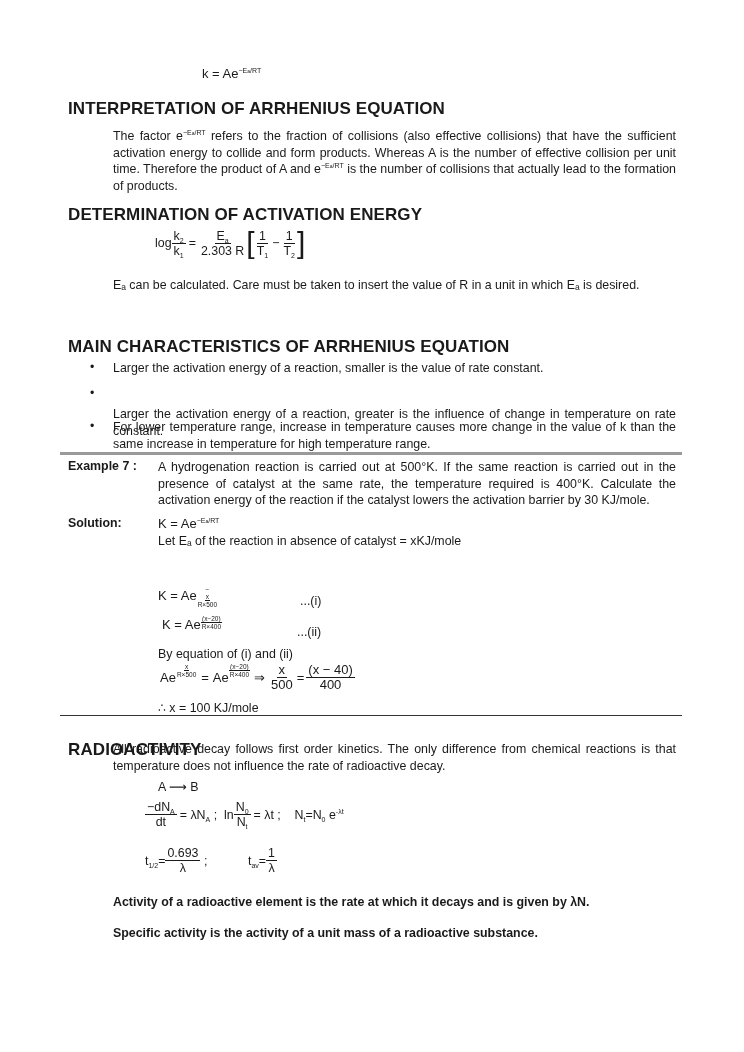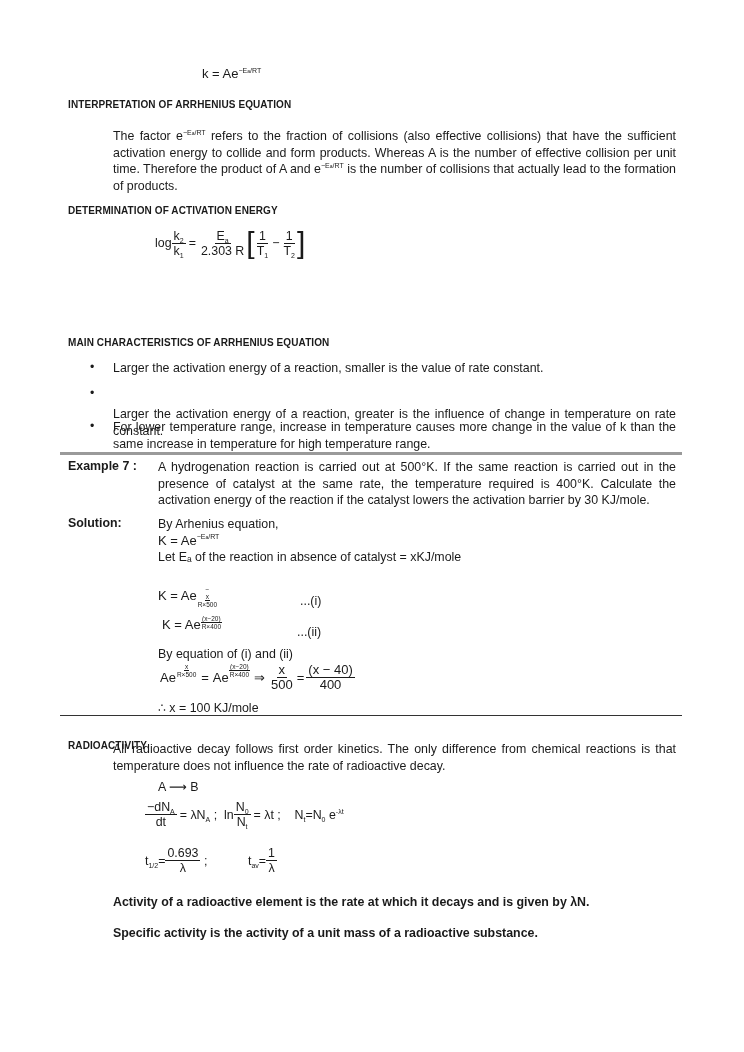--- a/index.html
+++ b/index.html
@@ -1,21 +1,21 @@
 <!DOCTYPE html>
 <html><head>
 <meta charset="utf-8">
 <style>
   html, body { margin: 0; padding: 0; background: #ffffff; }
   body {
     width: 744px; height: 1052px; position: relative; overflow: hidden;
     font-family: "Liberation Sans", sans-serif; color: #1a1a1a; font-size: 12.4px;
   }
   .abs { position: absolute; }
-  .h { font-weight: bold; font-size: 10px; letter-spacing: 0.1px; }
+  .h { font-weight: bold; font-size: 17px; letter-spacing: 0.1px; }
   .p { text-align: justify; line-height: 16.5px; }
   sup, sub { font-size: 7px; line-height: 0; }
   .frac { display: inline-flex; flex-direction: column; align-items: center; vertical-align: middle; }
   .frac .n { border-bottom: 1px solid #1a1a1a; padding: 0 2px; line-height: 14px; }
   .frac .d { line-height: 14px; padding: 0 2px; }
   .mfrac { display: inline-flex; flex-direction: column; align-items: center; vertical-align: super; font-size: 6.5px; line-height: 7px; }
   .mfrac .n { border-bottom: 0.8px solid #1a1a1a; padding: 0 1px; }
   .mfrac .d { padding: 0 1px; }
   .bullet { position: absolute; left: 90px; }
   .bl { position: absolute; left: 113px; width: 563px; text-align: justify; line-height: 16.5px; }
@@ -58,38 +58,38 @@
       <span class="d">T<sub>1</sub></span>
     </span>
   <span style="margin:0 2px;">−</span>
   <span class="frac">
       <span class="n">1</span>
       <span class="d">T<sub>2</sub></span>
     </span>
   <span class="bracket">]</span>
 </div>
 <div class="abs p" style="left:113px;top:277px;width:563px;">
+  <div>Eₐ can be calculated. Care must be taken to insert the value of R in a unit in which Eₐ is desired.</div>
 </div>
 
 <div class="abs h" style="left:68px;top:337px;">MAIN CHARACTERISTICS OF ARRHENIUS EQUATION</div>
 <span class="bullet" style="top:360px;">•</span>
 <div class="bl" style="top:360px;">Larger the activation energy of a reaction, smaller is the value of rate constant.</div>
 <span class="bullet" style="top:386px;">•</span>
 <div class="bl" style="top:386px;margin-top:20px;">Larger the activation energy of a reaction, greater is the influence of change in temperature on rate constant.</div>
 <span class="bullet" style="top:419px;">•</span>
 <div class="bl" style="top:419px;">For lower temperature range, increase in temperature causes more change in the value of k than the same increase in temperature for high temperature range.</div>
 
 <div class="rule-gray" style="top:452px;"></div>
 
 <div class="abs bold" style="left:68px;top:459px;">Example 7 :</div>
 <div class="abs p" style="left:158px;top:459px;width:518px;">A hydrogenation reaction is carried out at 500°K. If the same reaction is carried out in the presence of catalyst at the same rate, the temperature required is 400°K. Calculate the activation energy of the reaction if the catalyst lowers the activation barrier by 30 KJ/mole.</div>
 
 <div class="abs bold" style="left:68px;top:516px;">Solution:</div>
 <div class="abs" style="left:158px;top:516px;line-height:16.5px;">
-  <div>By Arhenius equation,</div>
   <div style="font-size:13px;">K = Ae<sup>−E<span style="font-size:5px">a</span>/RT</sup></div>
   <div>Let Eₐ of the reaction in absence of catalyst = xKJ/mole</div>
 </div>
 
 <div class="abs" style="left:158px;top:586px;font-size:13px;">
   <span>K = Ae</span><span class="mfrac" style="vertical-align:8px;">−<span class="n">x</span><span class="d">R×500</span></span>
 </div>
 <div class="abs" style="left:300px;top:594px;">...(i)</div>
 
 <div class="abs" style="left:162px;top:615px;font-size:13px;">

